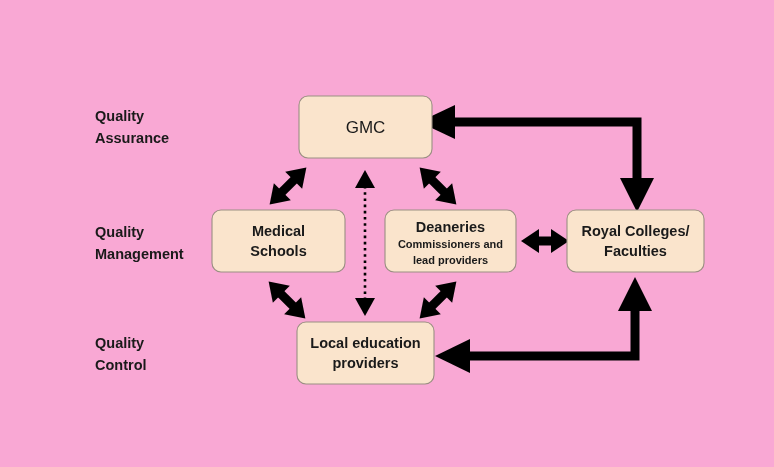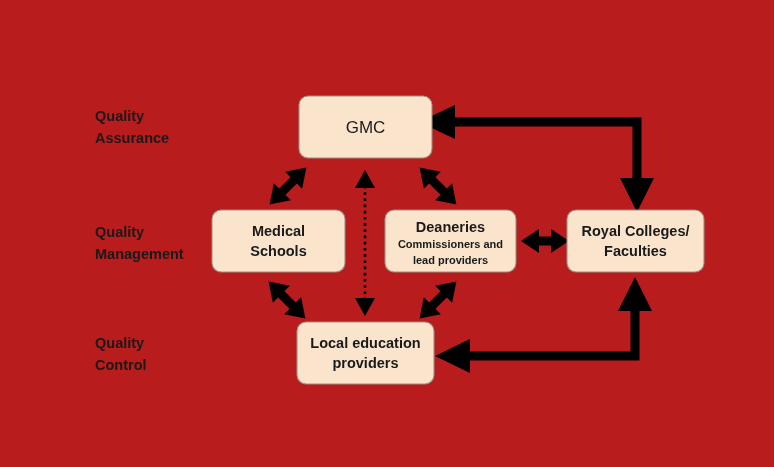--- a/index.html
+++ b/index.html
@@ -11,21 +11,21 @@
   body {
     width: 774px;
     height: 467px;
     font-family: "Liberation Sans", sans-serif;
     overflow: hidden;
   }
   #diagram-root {
     position: relative;
     width: 774px;
     height: 467px;
-    background: #b91c1c;
+    background: #f9a8d4;
   }
   svg#diagram-svg {
     position: absolute;
     top: 0;
     left: 0;
     width: 774px;
     height: 467px;
     display: block;
   }
   .tier-label {

